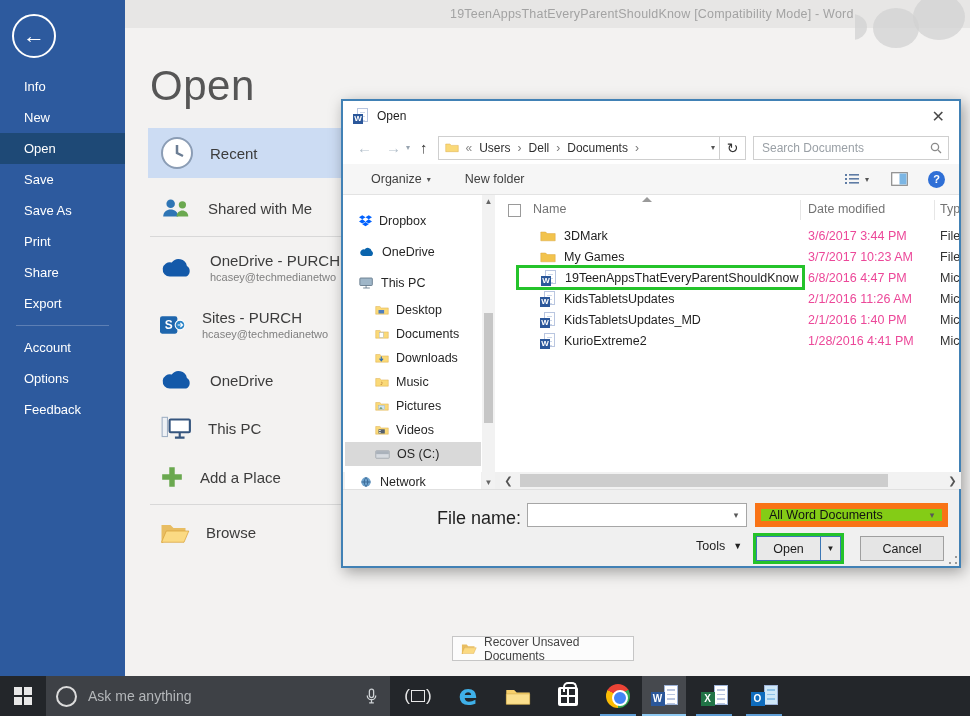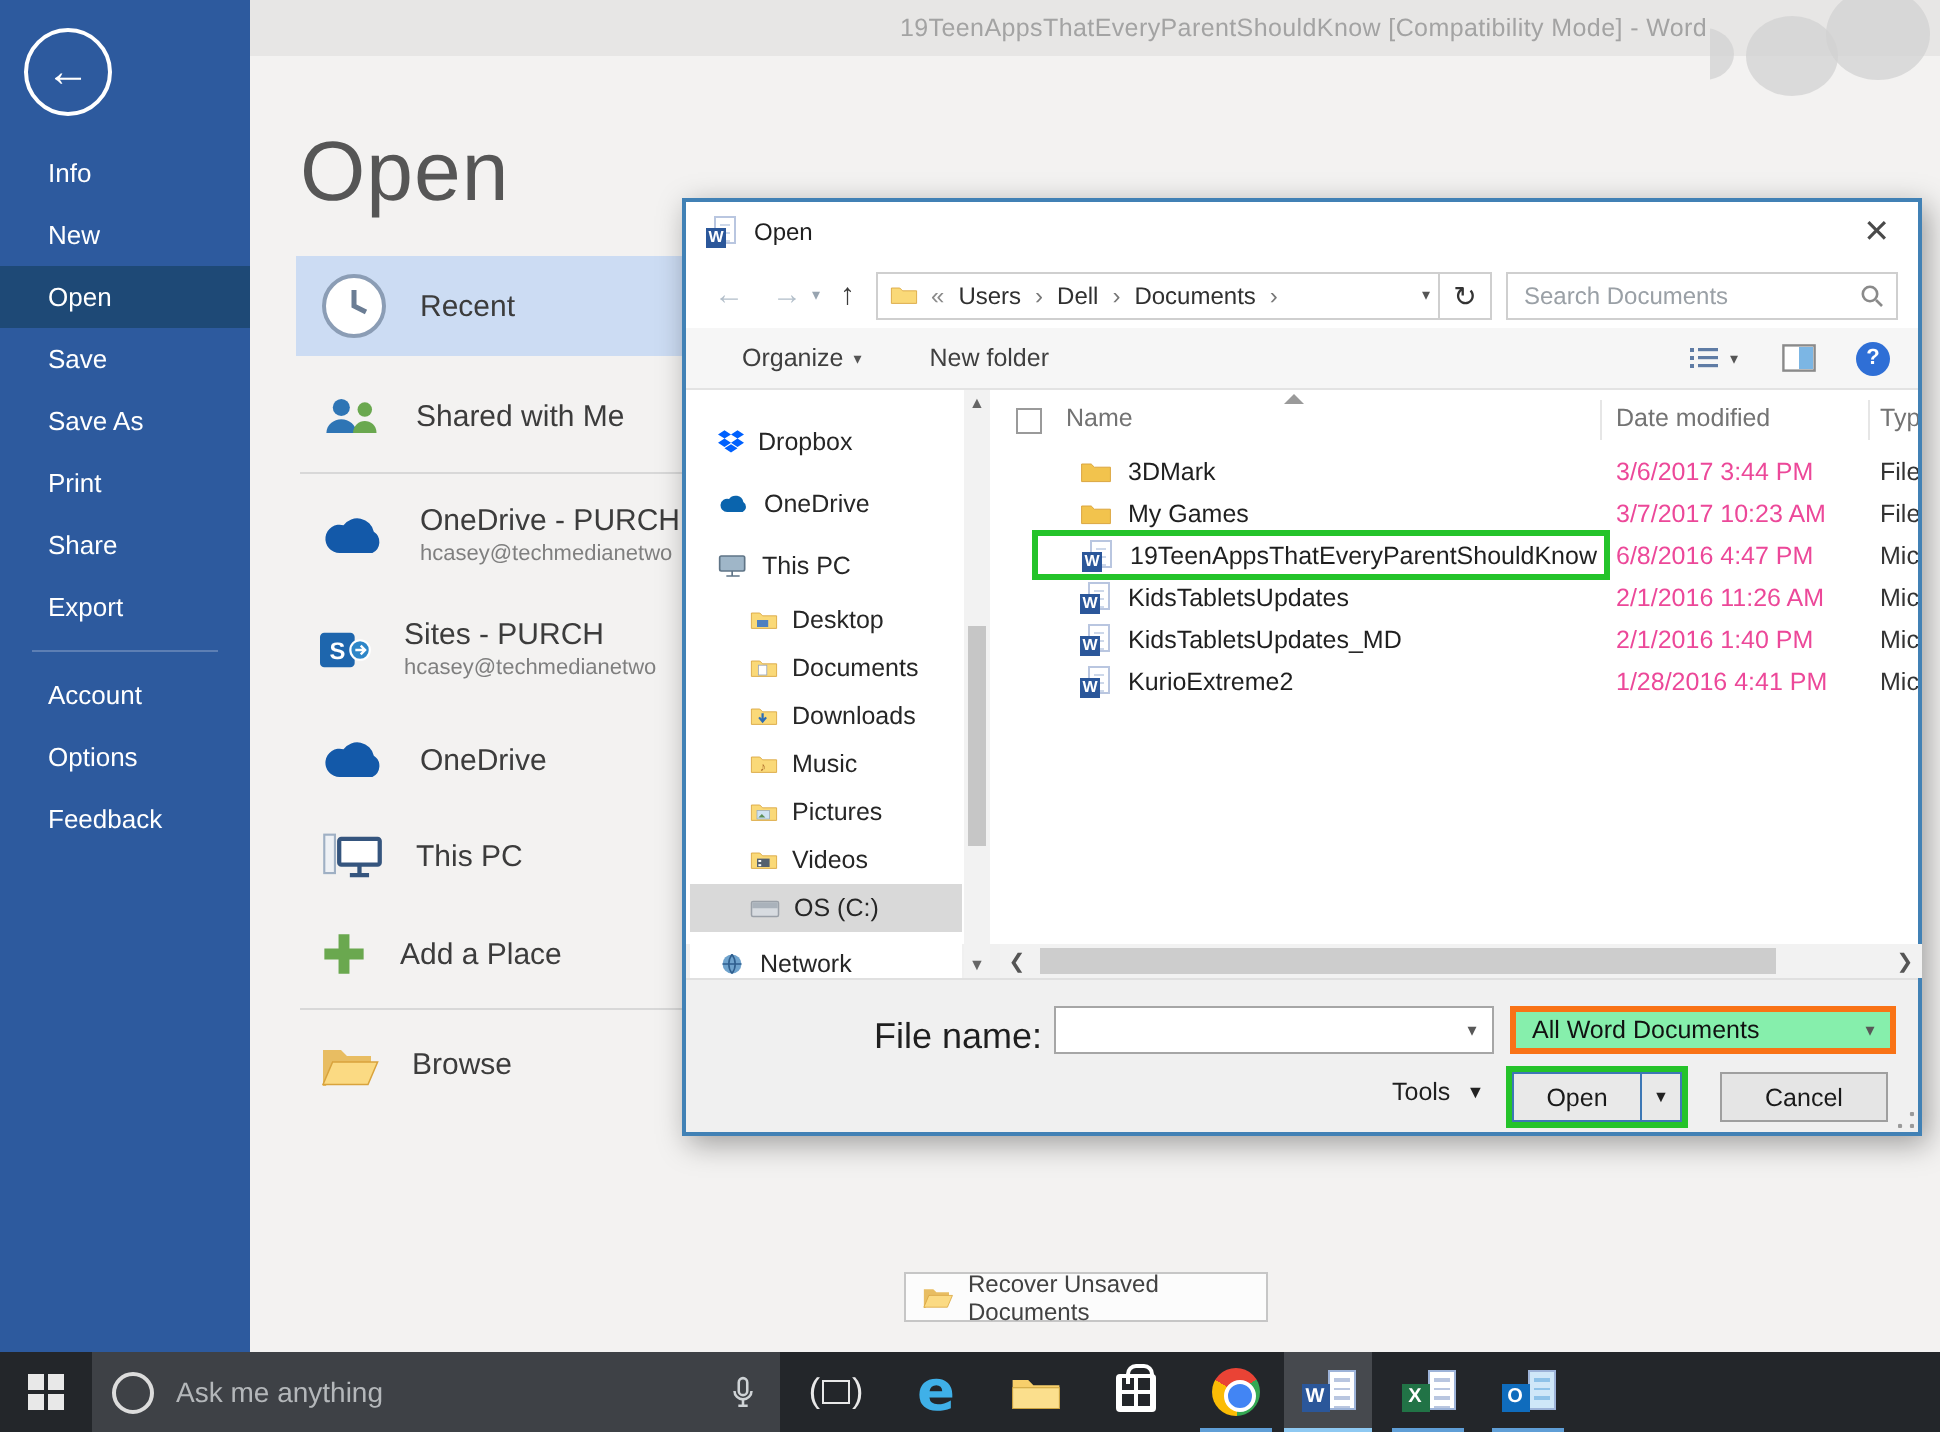--- a/index.html
+++ b/index.html
@@ -81,21 +81,21 @@
   #hscroll .harr{width:17px;text-align:center;font-size:10px;color:#555;cursor:pointer}
   #hscroll .htrack{flex:1;position:relative;height:100%}
   #hscroll .hthumb{position:absolute;left:3px;top:2px;height:13px;width:368px;background:#cdcdcd;cursor:pointer}
 
   
   #dlg-footer{position:absolute;left:0;top:388px;right:0;bottom:0;background:#f0f0f0;border-top:1px solid #e0e0e0}
   #fn-label{position:absolute;left:60px;top:18px;width:118px;text-align:right;font-size:18px;color:#1f1f1f}
   #fn-combo{position:absolute;left:184px;top:13px;width:220px;height:24px;background:#fff;border:1px solid #a6a6a6;display:flex;align-items:center}
   #fn-combo input{flex:1;border:none;outline:none;font:12px "Liberation Sans",sans-serif;padding-left:6px;background:transparent}
   .combo-chevron{width:20px;text-align:center;color:#585858;font-size:9px;cursor:pointer}
-  #ft-combo{position:absolute;left:412px;top:13px;width:193px;height:24px;background:#86efac;border:3px solid #f97316;display:flex;align-items:center;font-size:12.5px;color:#111;cursor:pointer}
+  #ft-combo{position:absolute;left:412px;top:13px;width:193px;height:24px;background:#84cc16;border:6px solid #f97316;display:flex;align-items:center;font-size:12.5px;color:#111;cursor:pointer}
   #ft-combo .ft-val{flex:1;padding-left:8px}
   #tools-btn{position:absolute;left:353px;top:49px;display:flex;align-items:center;gap:8px;font-size:12.5px;color:#1f1f1f;cursor:pointer}
   #open-wrap{position:absolute;left:410px;top:43px;border:3px solid #24c32a;background:#fff}
   #open-split{display:flex;height:25px;border:1px solid #3c77b5;background:#e9e9e9}
   #open-main{width:64px;display:flex;align-items:center;justify-content:center;font-size:12.5px;color:#1a1a1a;border-right:1px solid #3c77b5;cursor:pointer}
   #open-arrow{width:19px;display:flex;align-items:center;justify-content:center;font-size:8px;color:#222;cursor:pointer}
   #cancel-btn{position:absolute;left:517px;top:46px;width:84px;height:25px;background:#e5e5e5;border:1px solid #9f9f9f;display:flex;align-items:center;justify-content:center;font-size:12.5px;color:#1a1a1a;cursor:pointer}
   #grip{position:absolute;right:2px;bottom:2px;width:8px;height:8px;cursor:nwse-resize;
         background:radial-gradient(circle at 7px 1px,#9a9a9a 1px,transparent 1.3px),
                    radial-gradient(circle at 7px 7px,#9a9a9a 1px,transparent 1.3px),

